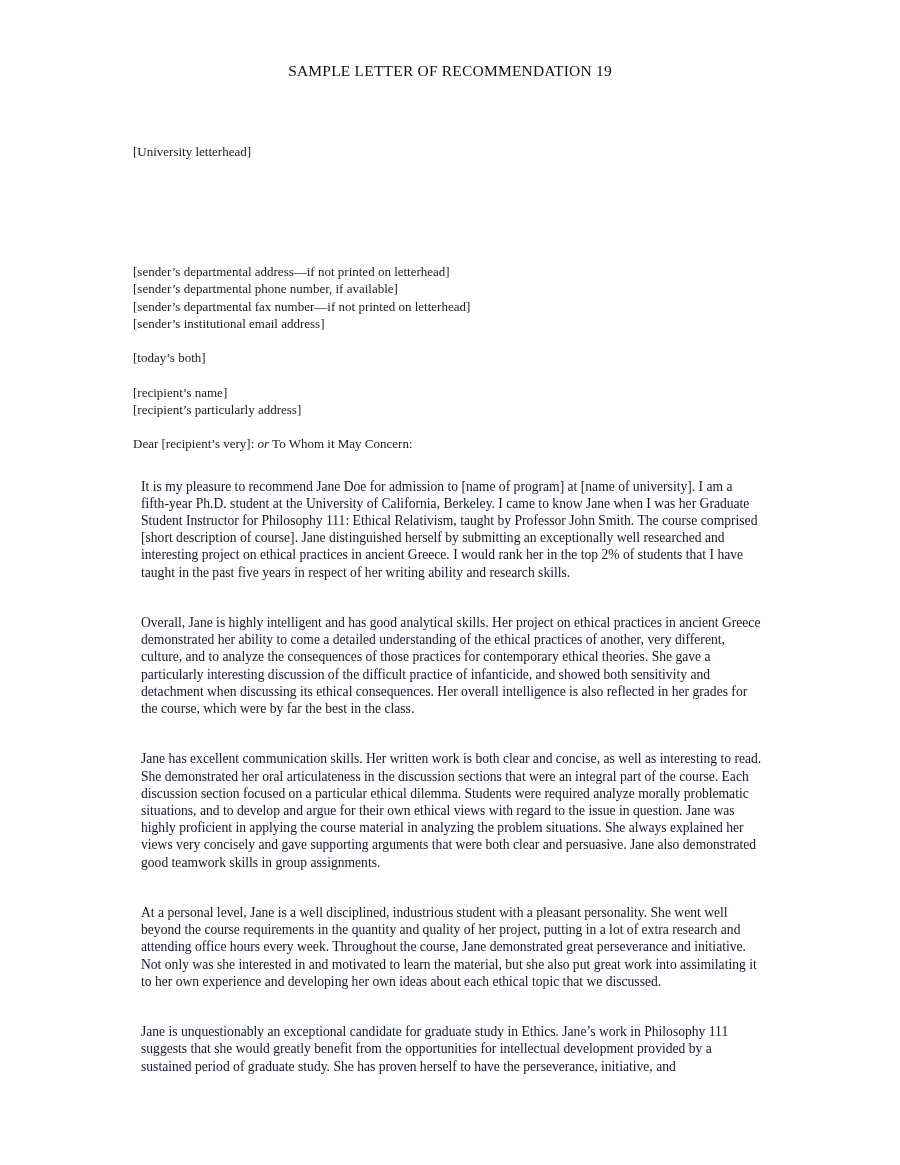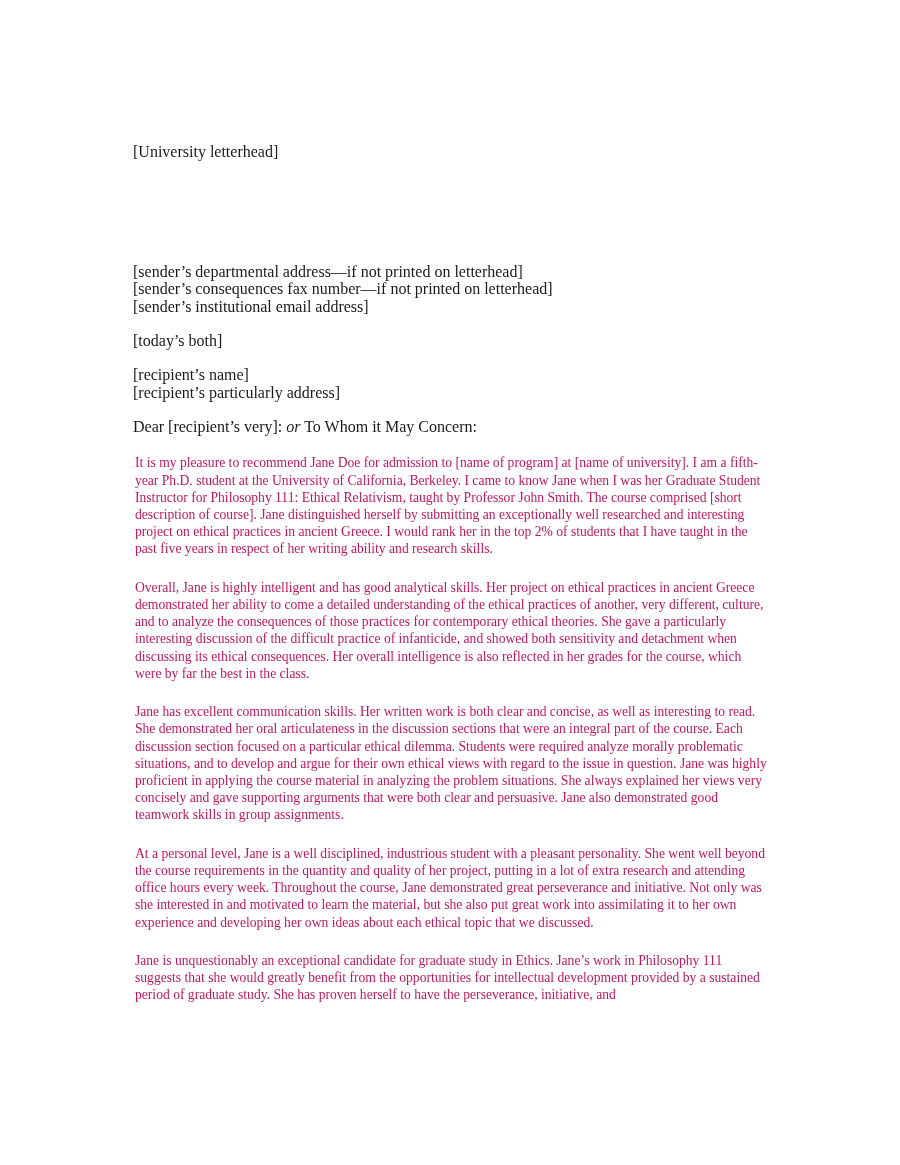--- a/index.html
+++ b/index.html
@@ -31,56 +31,58 @@
     letter-spacing: 0.2px;
     color: #111111;
   }
   .content {
     position: absolute;
     top: 143px;
     left: 133px;
     width: 637px;
   }
   .line {
-    font-size: 16px;
+    font-size: 13px;
     line-height: 17.2px;
     color: #1a1a1a;
     white-space: pre-wrap;
   }
   .block {
     margin: 0;
   }
   .gap-letterhead { height: 103px; }
   .gap-sm { height: 17.2px; }
   .gap-para { height: 17.2px; }
   p.para {
-    margin: 2px;
+    margin: 8px;
     font-size: 13.6px;
     line-height: 17.2px;
     text-align: left;
-    color: #be185d;
+    color: #0f172a;
   }
   .ital {
     font-style: italic;
   }
 </style>
 </head>
 <body>
 
 <div class="page">
 
+  <div class="doc-title">SAMPLE LETTER OF RECOMMENDATION 19</div>
 
   <div class="content">
 
     <div class="line block">[University letterhead]</div>
 
     <div class="gap-letterhead"></div>
 
     <div class="line block">[sender’s departmental address—if not printed on letterhead]</div>
-    <div class="line block">[sender’s consequences fax number—if not printed on letterhead]</div>
+    <div class="line block">[sender’s departmental phone number, if available]</div>
+    <div class="line block">[sender’s departmental fax number—if not printed on letterhead]</div>
     <div class="line block">[sender’s institutional email address]</div>
 
     <div class="gap-sm"></div>
 
     <div class="line block">[today’s both]</div>
 
     <div class="gap-sm"></div>
 
     <div class="line block">[recipient’s name]</div>
     <div class="line block">[recipient’s particularly address]</div>

